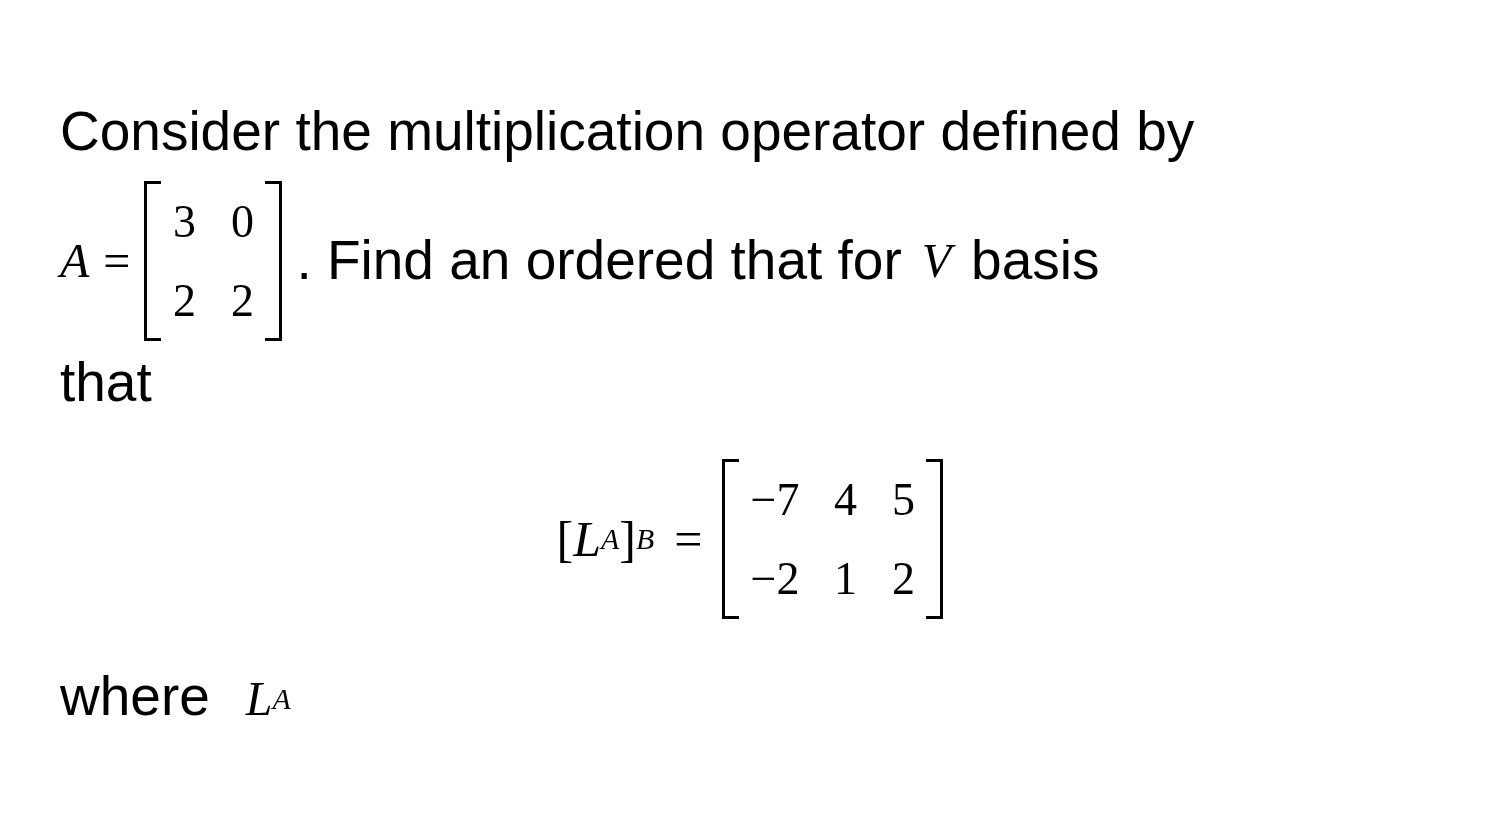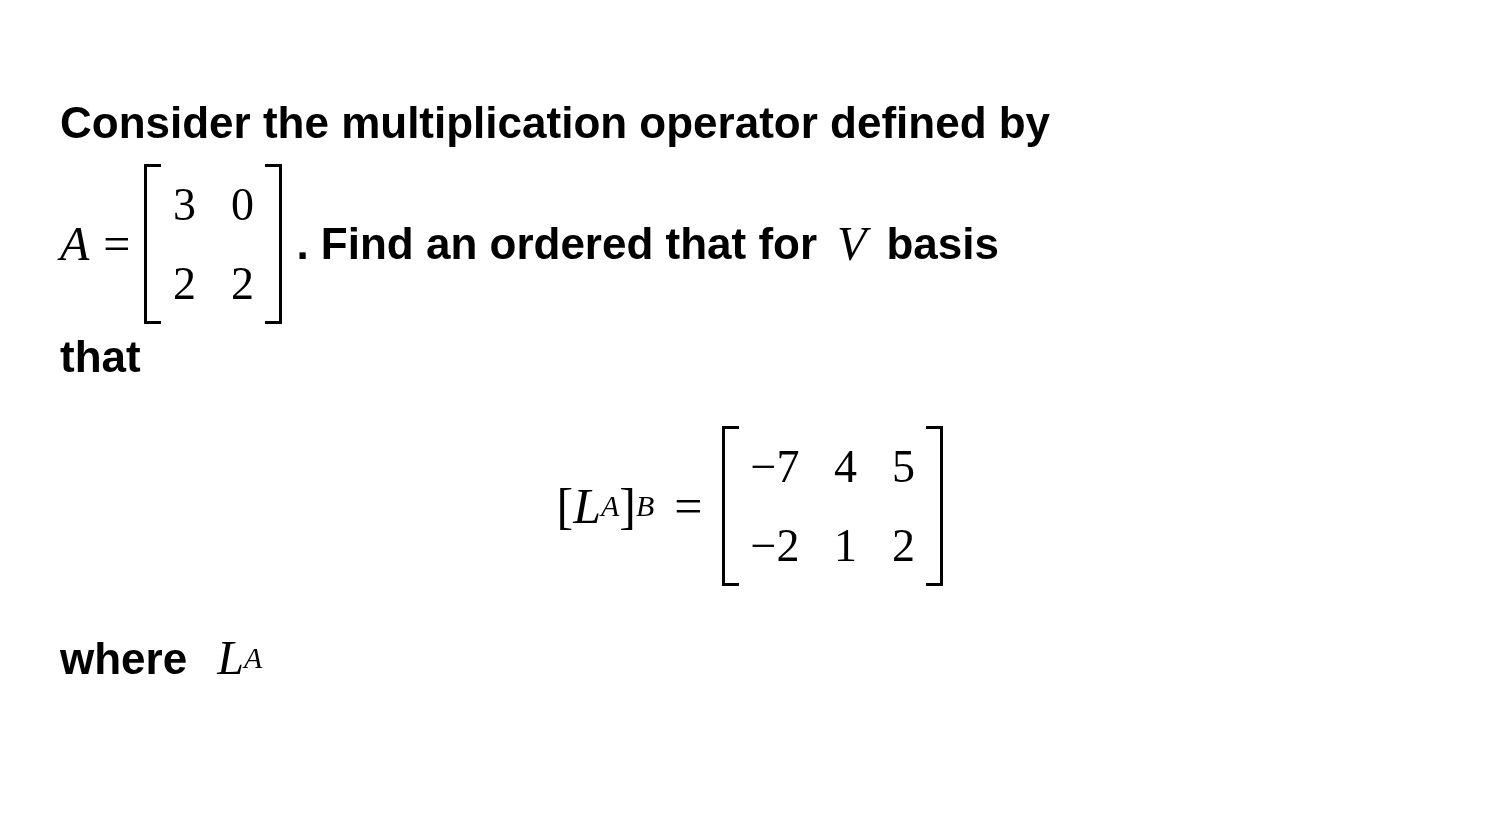--- a/index.html
+++ b/index.html
@@ -54,38 +54,38 @@
       display: grid;
       padding: 6px 14px;
       column-gap: 34px;
       row-gap: 10px;
       align-items: center;
     }
     .m2x2 { grid-template-columns: repeat(2, auto); }
     .m2x3 { grid-template-columns: repeat(3, auto); }
     .mcells span { font-size: 46px; text-align: center; min-width: 24px; }
 
-    .word { font-size: 44px; font-weight: bold; }
+    .word { font-size: 55px; }
 
     .display-eq {
       display: flex;
       justify-content: center;
       align-items: center;
       gap: 14px;
       margin: 36px 0 36px 0;
     }
 
     .sub {
       font-size: 0.68em;
       vertical-align: -0.25em;
       font-style: italic;
     }
     .lb-group { display: inline-flex; align-items: center; }
 
-    .final-line { margin-top: 10px; display: flex; align-items: baseline; flex-wrap: wrap; gap: 22px; }
+    .final-line { margin-top: 10px; display: flex; align-items: baseline; flex-wrap: wrap; gap: 28px; }
   </style>
 </head>
 <body>
 
 <div class="para">
 
   <div class="word">Consider the multiplication operator defined by</div>
 
   <div class="inline-row">
     <span class="math-i" style="font-size:48px">A</span>

